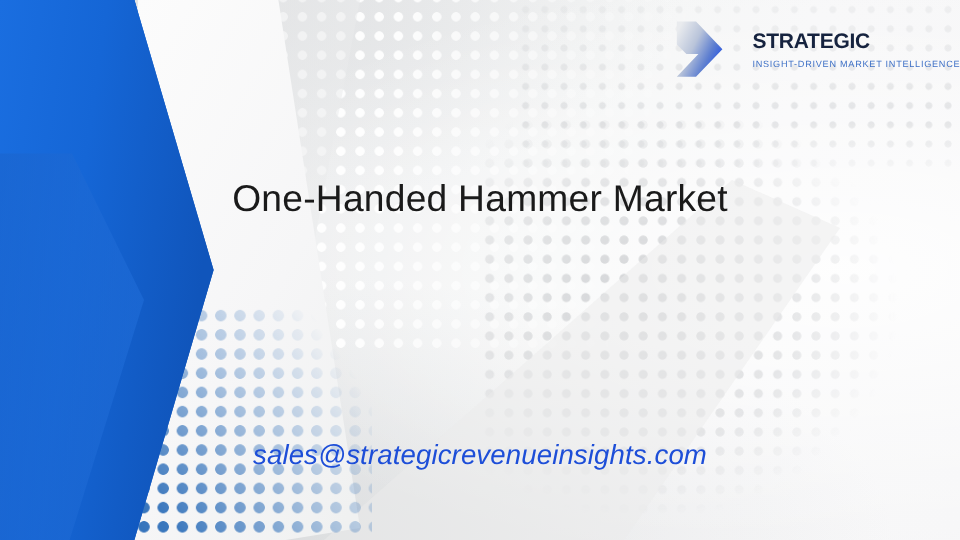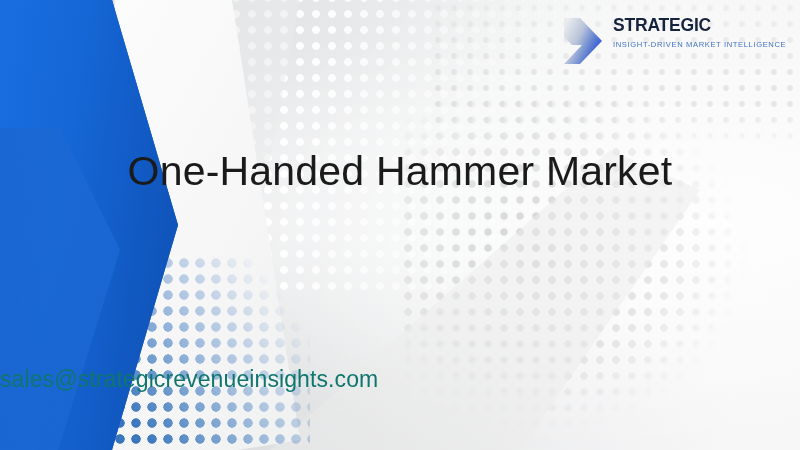--- a/index.html
+++ b/index.html
@@ -80,45 +80,47 @@
   
   .shapes { position: absolute; inset: 0; }
   .shapes svg { display: block; width: 800px; height: 450px; }
 
   
   .title {
     position: absolute;
     left: 0; right: 0;
     top: 148px;
     text-align: center;
-    font-size: 41px;
+    font-size: 31px;
     font-weight: 400;
     letter-spacing: 0.2px;
     color: #1a1a1a;
     white-space: nowrap;
   }
   .email {
     position: absolute;
     left: 0; right: 0;
     top: 366px;
-    text-align: left;
+    text-align: center;
     font-size: 23px;
     font-weight: 400;
     letter-spacing: 0.1px;
-    color: #0f766e;
-    white-space: nowrap;
+    color: #1d4ed8;
+    white-space: nowrap;
+    font-style: italic;
   }
 
   
   .logo {
     position: absolute;
     left: 562px;
     top: 16px;
     display: flex;
-    gap: 9px;
+    align-items: center;
+    gap: 23px;
   }
   .logo-mark { width: 42px; height: 50px; flex: none; }
   .logo-text { display: flex; flex-direction: column; line-height: 1; }
   .logo-name {
     font-size: 17.5px;
     font-weight: 700;
     color: #16233f;
     letter-spacing: -0.2px;
     line-height: 1.08;
     white-space: nowrap;

